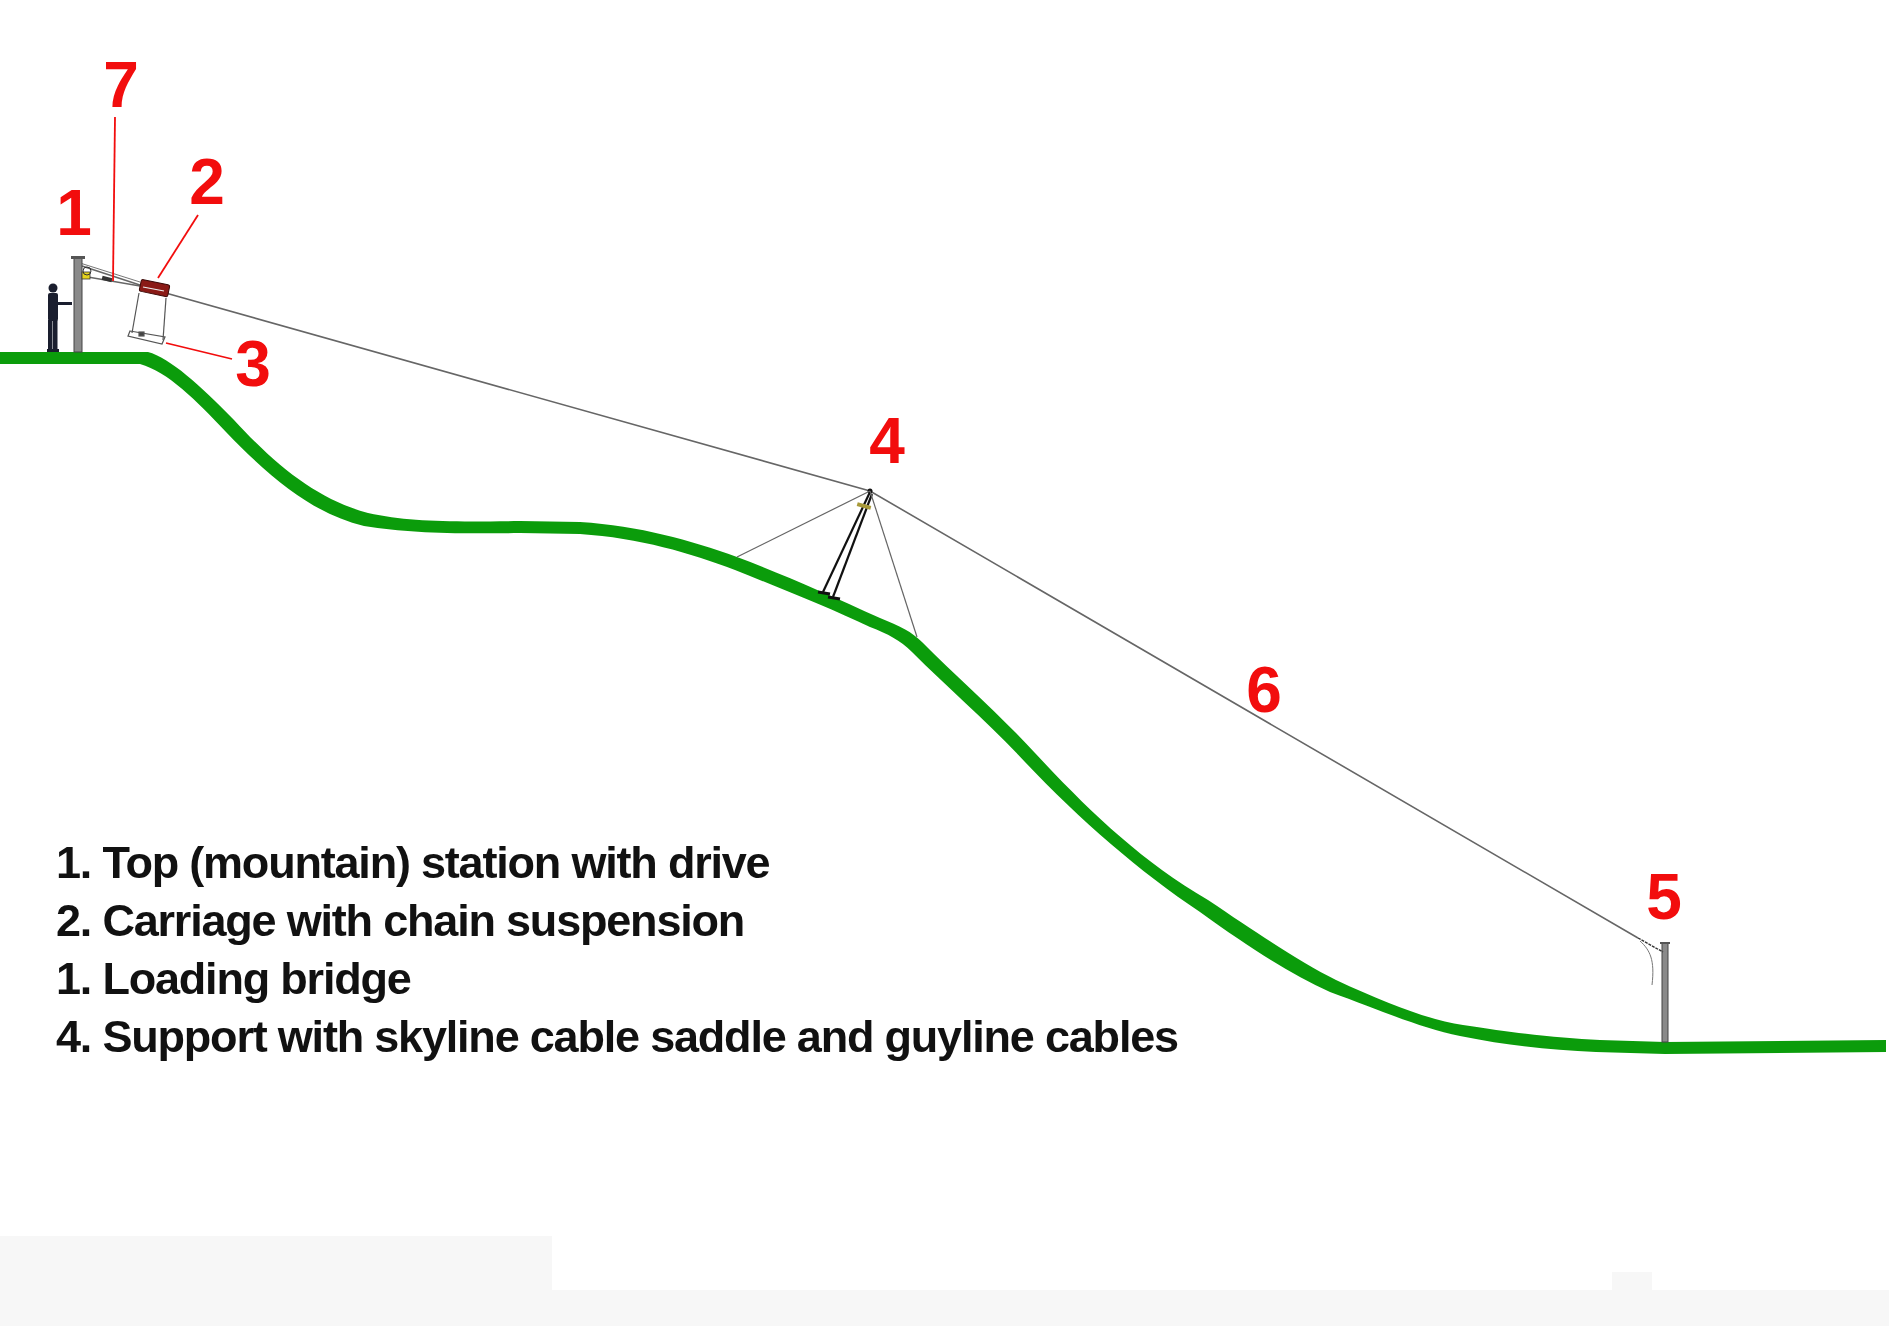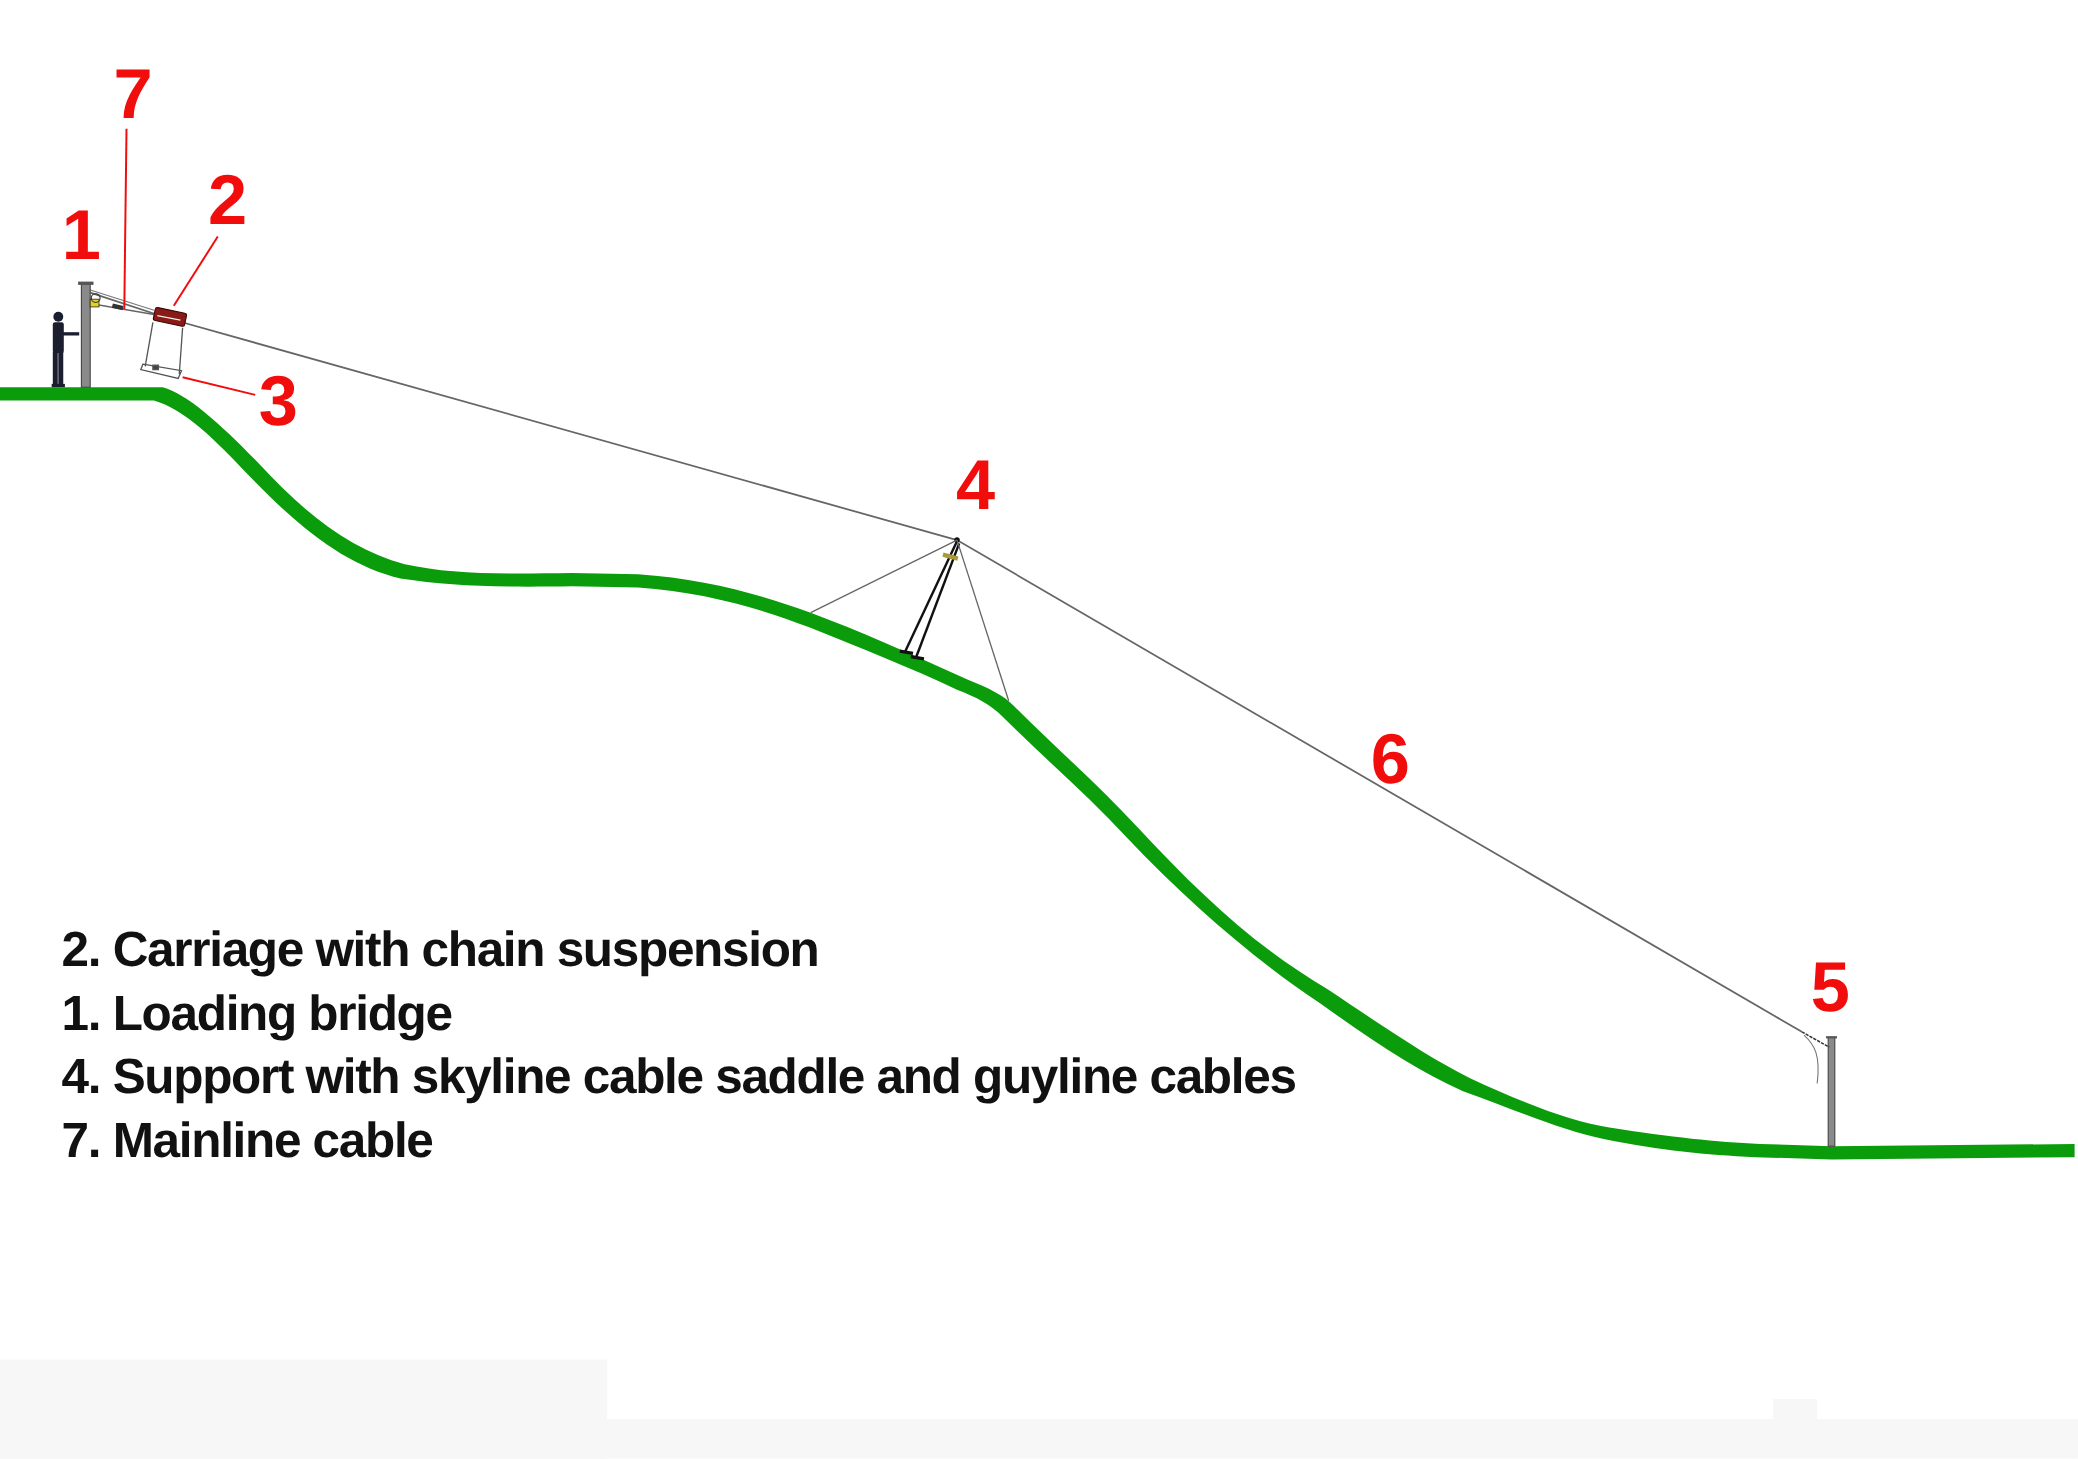--- a/index.html
+++ b/index.html
@@ -80,17 +80,17 @@
 
 <div class="callout" style="left:74px;top:213px;">1</div>
 <div class="callout" style="left:207px;top:182px;">2</div>
 <div class="callout" style="left:253px;top:364px;">3</div>
 <div class="callout" style="left:887px;top:441px;">4</div>
 <div class="callout" style="left:1664px;top:897px;">5</div>
 <div class="callout" style="left:1264px;top:690px;">6</div>
 <div class="callout" style="left:121px;top:85px;">7</div>
 
 <ul id="legend">
+  <li>1. Top (mountain) station with drive</li>
   <li>2. Carriage with chain suspension</li>
   <li>1. Loading bridge</li>
   <li>4. Support with skyline cable saddle and guyline cables</li>
-  <li>7. Mainline cable</li>
 </ul>
 
 </body></html>

